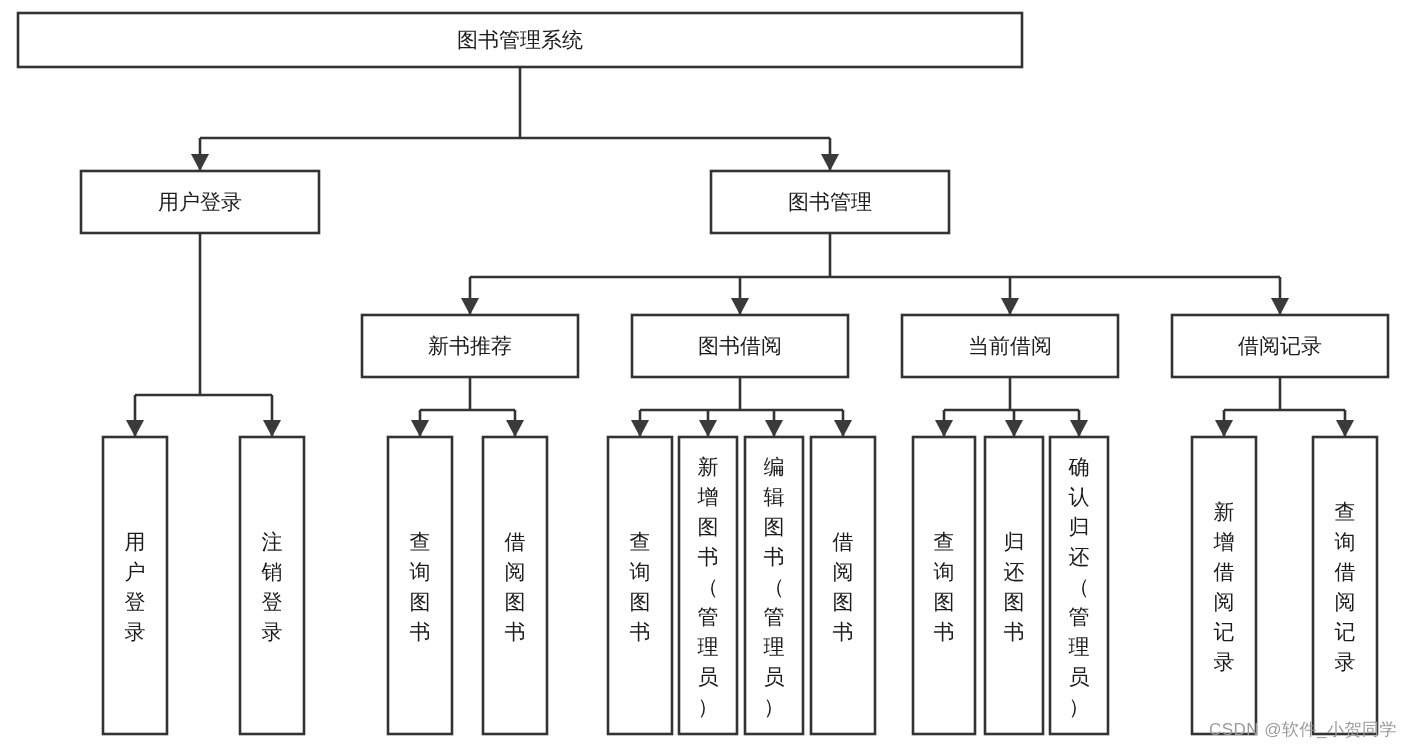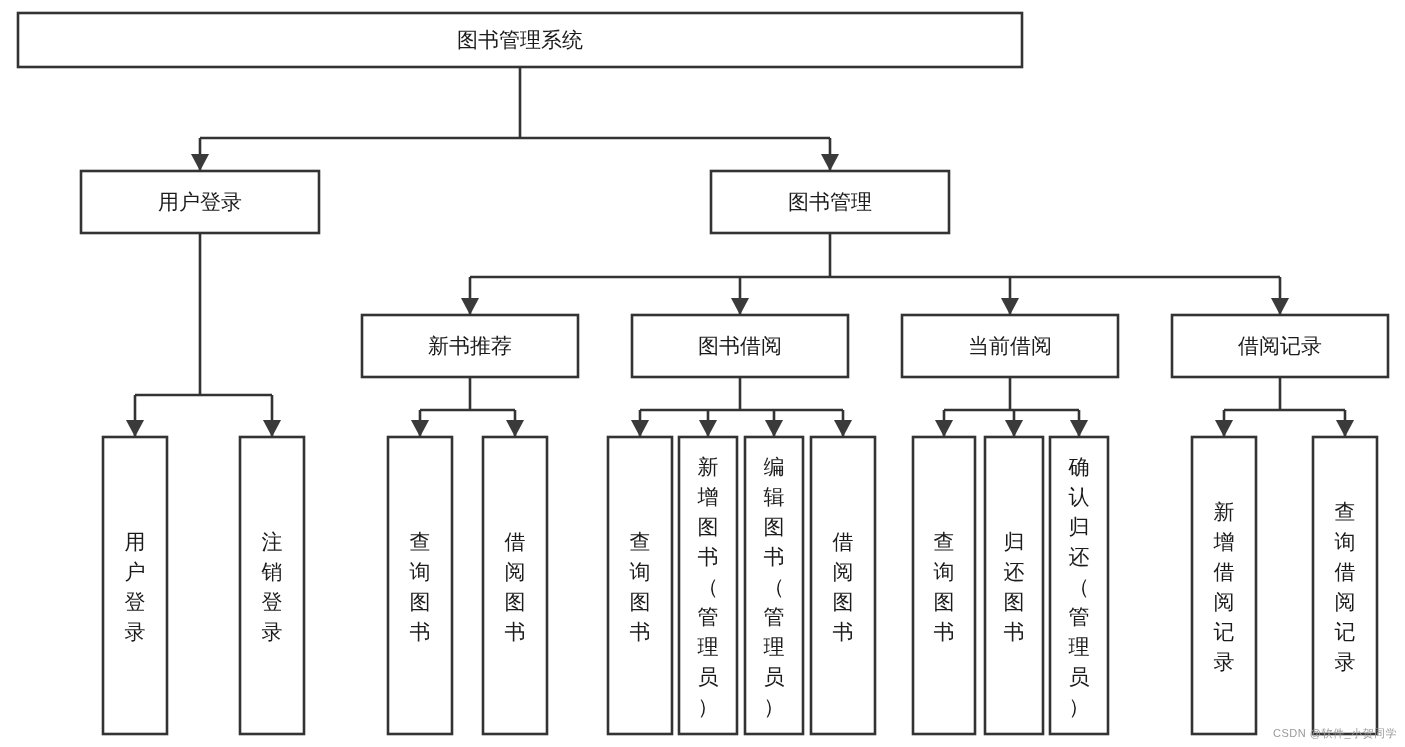--- a/index.html
+++ b/index.html
@@ -54,21 +54,21 @@
     font-family: "Liberation Sans", "DejaVu Sans", sans-serif;
     font-size: 21px;
     fill: #1b1b1b;
     text-anchor: middle;
   }
   .watermark-text {
     position: absolute;
     right: 8px;
     bottom: 6px;
     font-family: "Liberation Sans", "DejaVu Sans", sans-serif;
-    font-size: 11px;
+    font-size: 17px;
     color: #9a9a9a;
     white-space: nowrap;
     letter-spacing: 0.5px;
   }
 </style>
 </head>
 <body>
 
 <div id="diagram-root">
 

